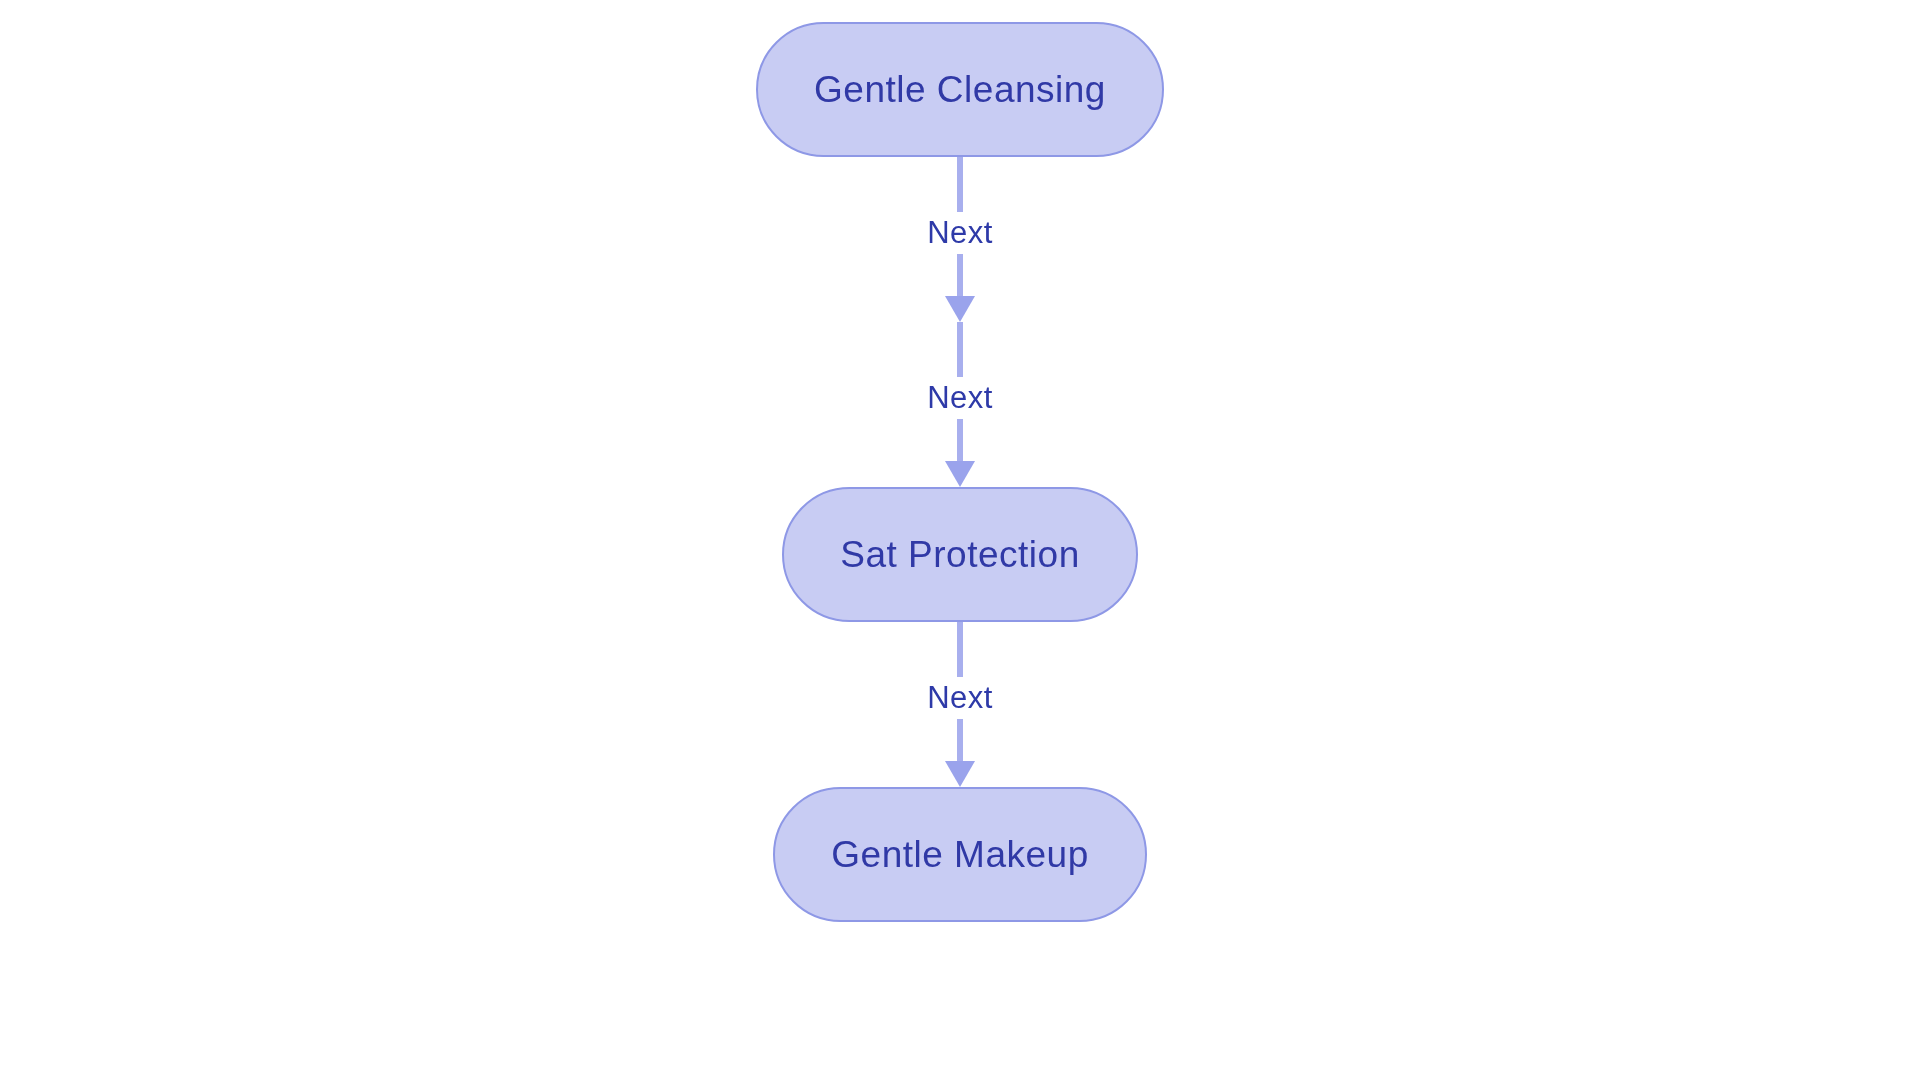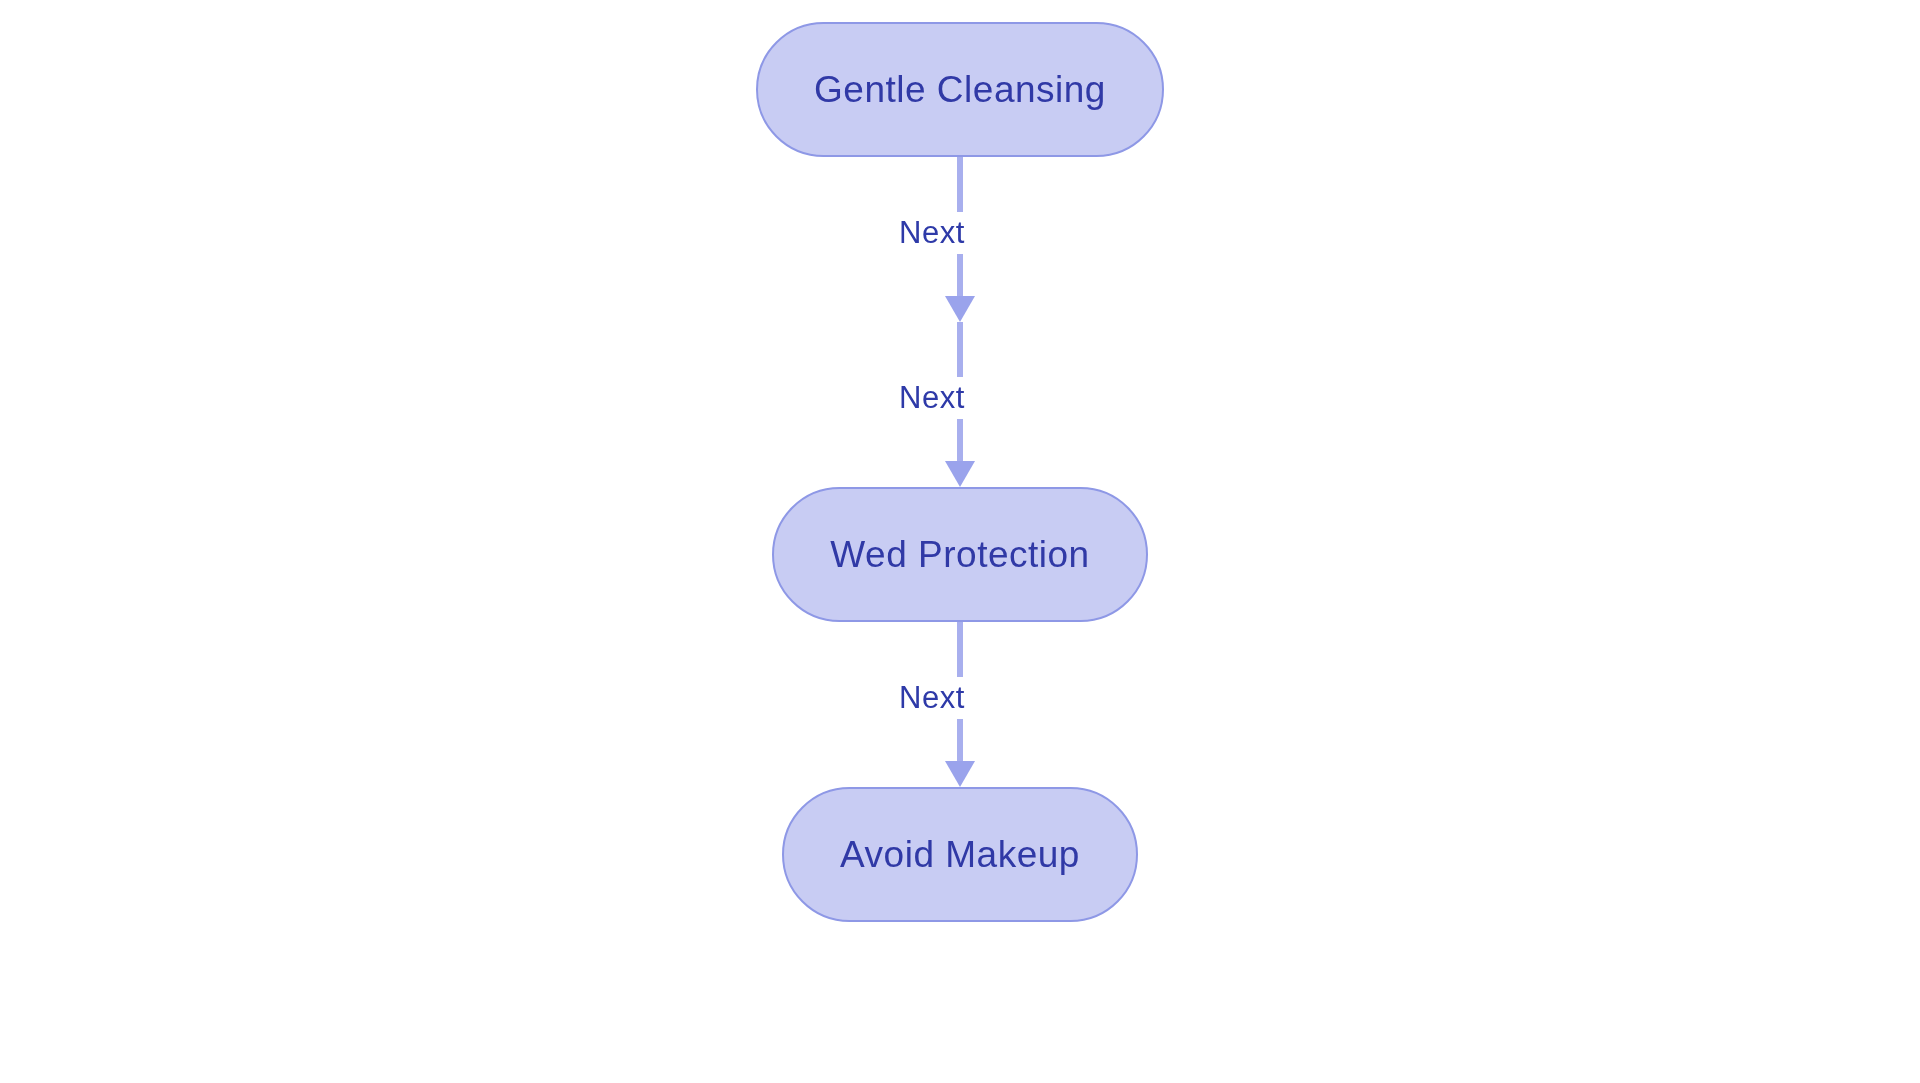--- a/index.html
+++ b/index.html
@@ -45,20 +45,21 @@
     color: var(--node-text-color);
     white-space: nowrap;
   }
   .connector {
     position: relative;
     width: 140px;
     height: 165px;
     flex: 0 0 auto;
     display: flex;
     align-items: center;
+    justify-content: center;
   }
   .edge-line {
     position: absolute;
     left: 50%;
     top: 0;
     bottom: 24px;
     width: 6px;
     transform: translateX(-50%);
     background: var(--edge-color);
   }
@@ -100,26 +101,26 @@
   </div>
 
 
   <div class="connector">
     <div class="edge-line"></div>
     <div class="edge-label">Next</div>
     <div class="arrowhead"></div>
   </div>
 
   <div class="node">
-    <span class="node-label">Wed Protection</span>
+    <span class="node-label">Sat Protection</span>
   </div>
 
   <div class="connector">
     <div class="edge-line"></div>
     <div class="edge-label">Next</div>
     <div class="arrowhead"></div>
   </div>
 
   <div class="node">
-    <span class="node-label">Avoid Makeup</span>
+    <span class="node-label">Gentle Makeup</span>
   </div>
 
 </div>
 
 </body></html>

